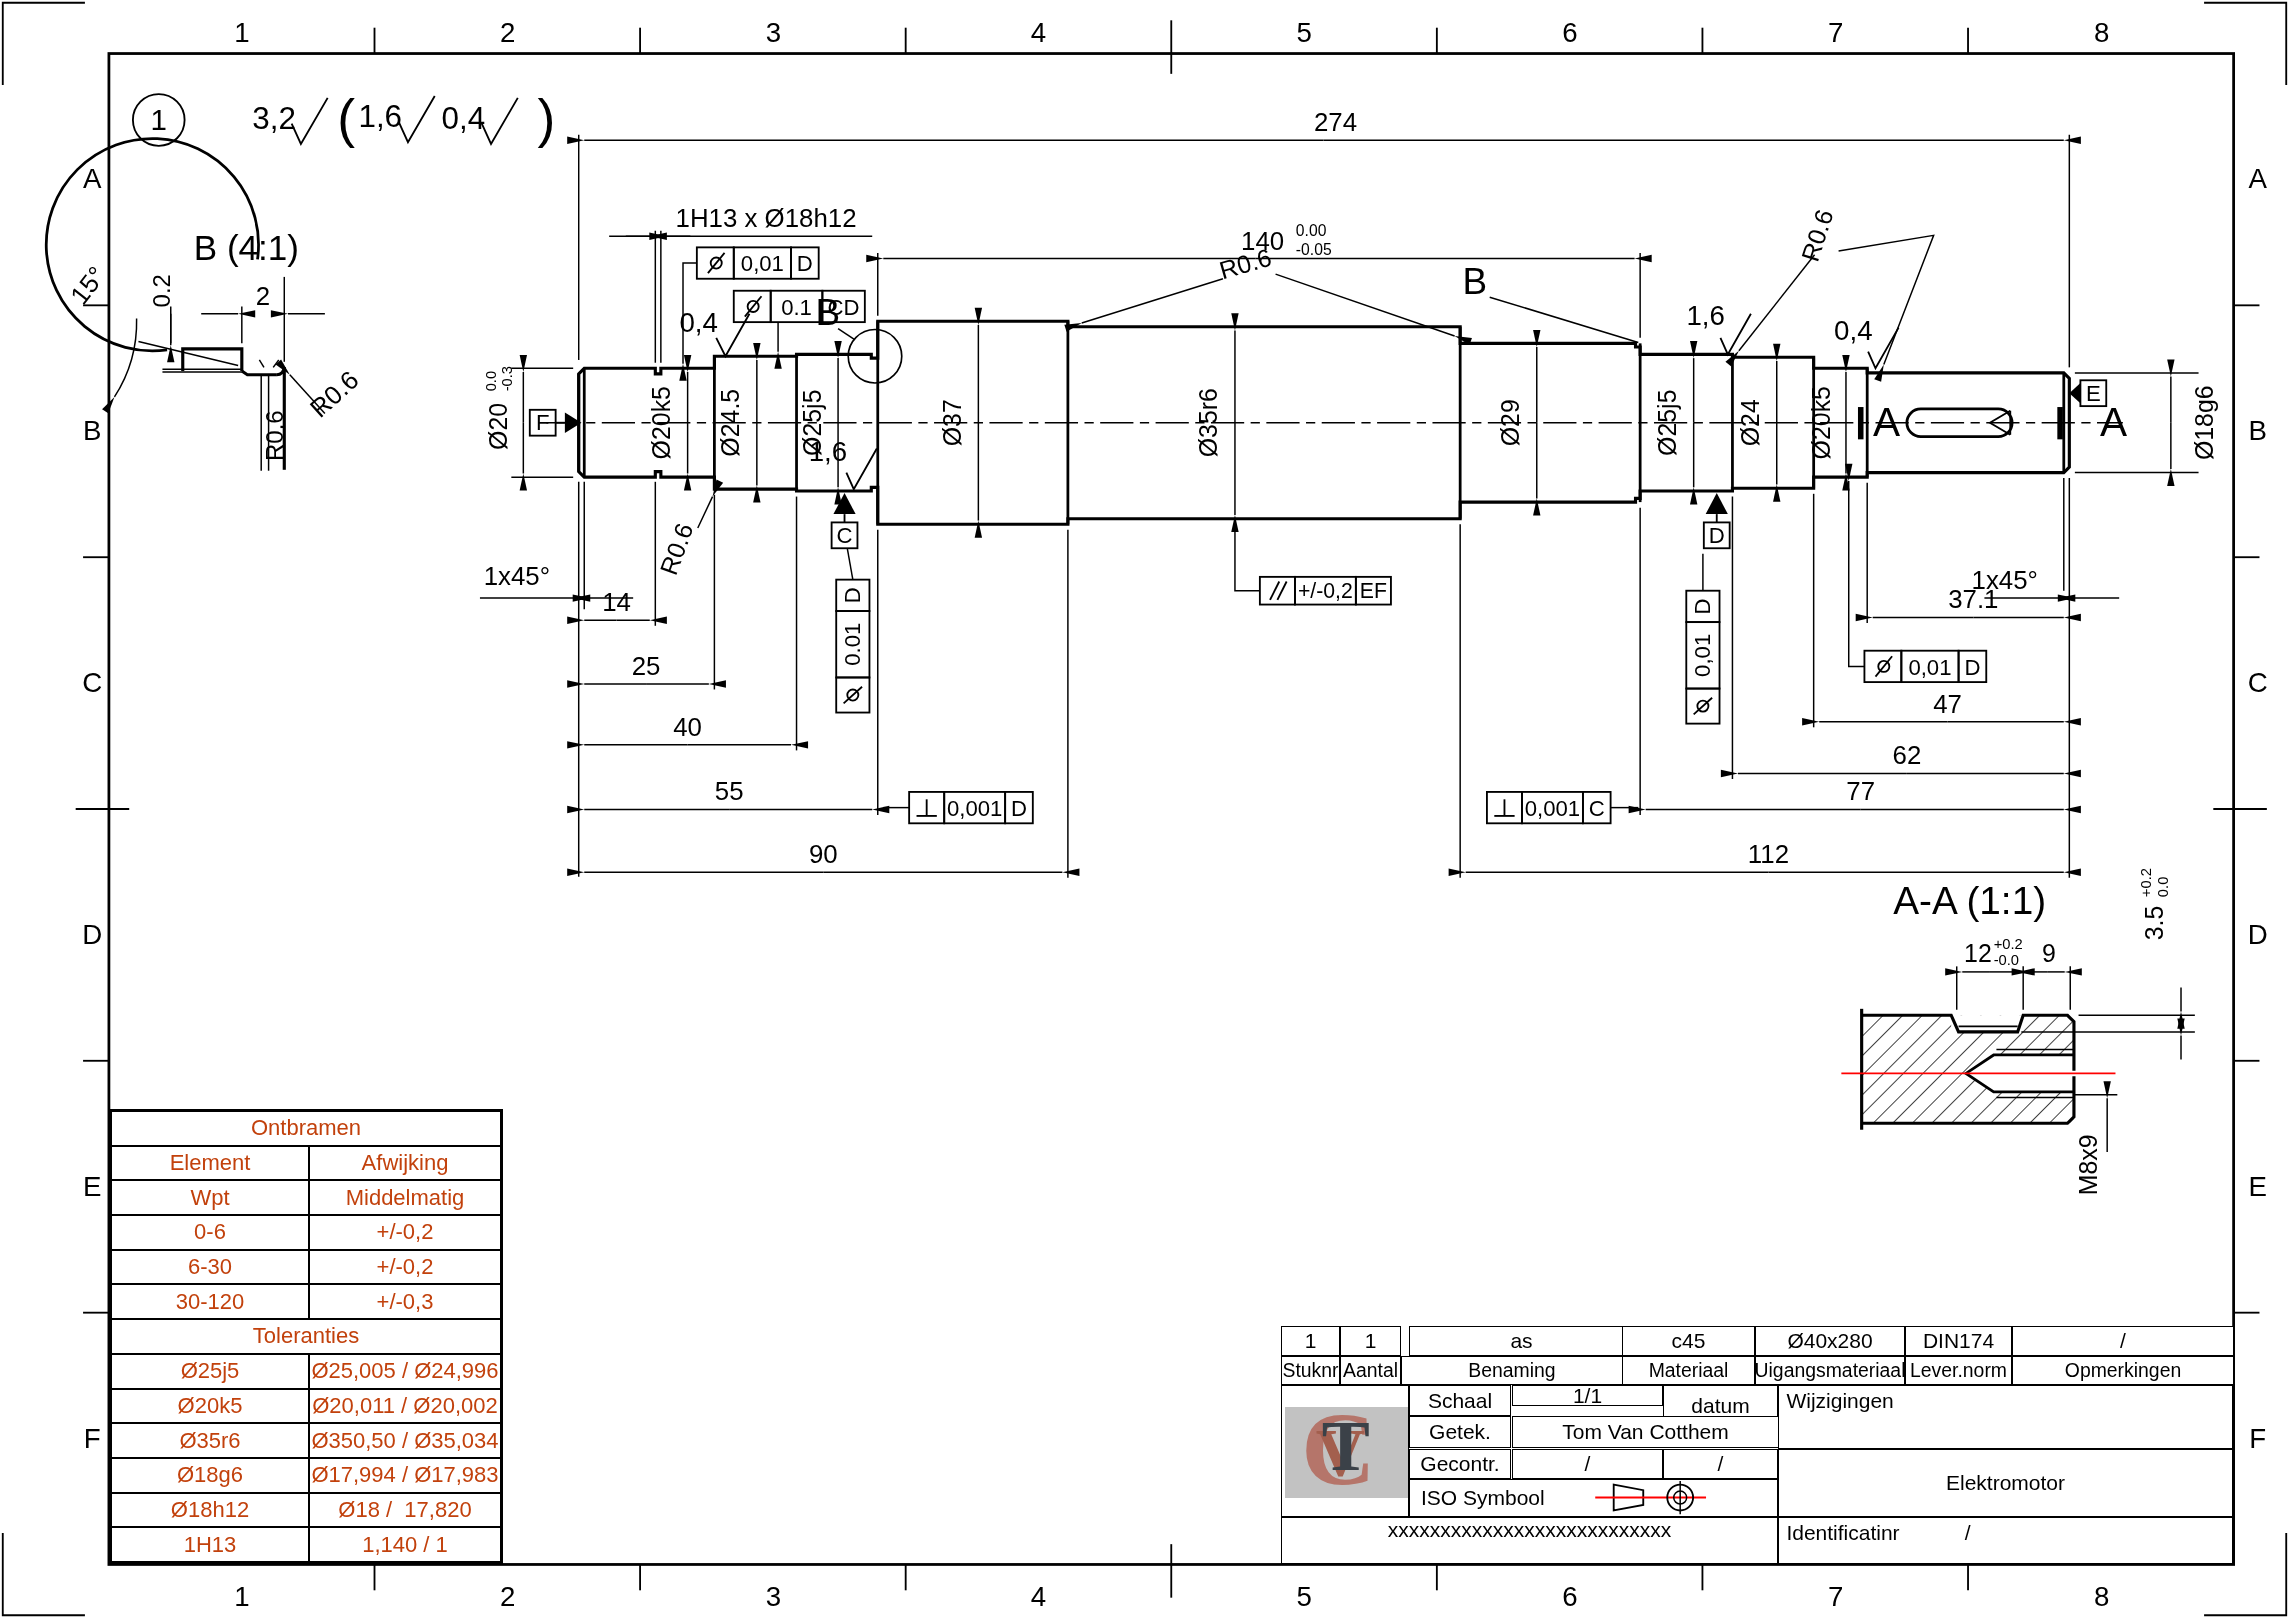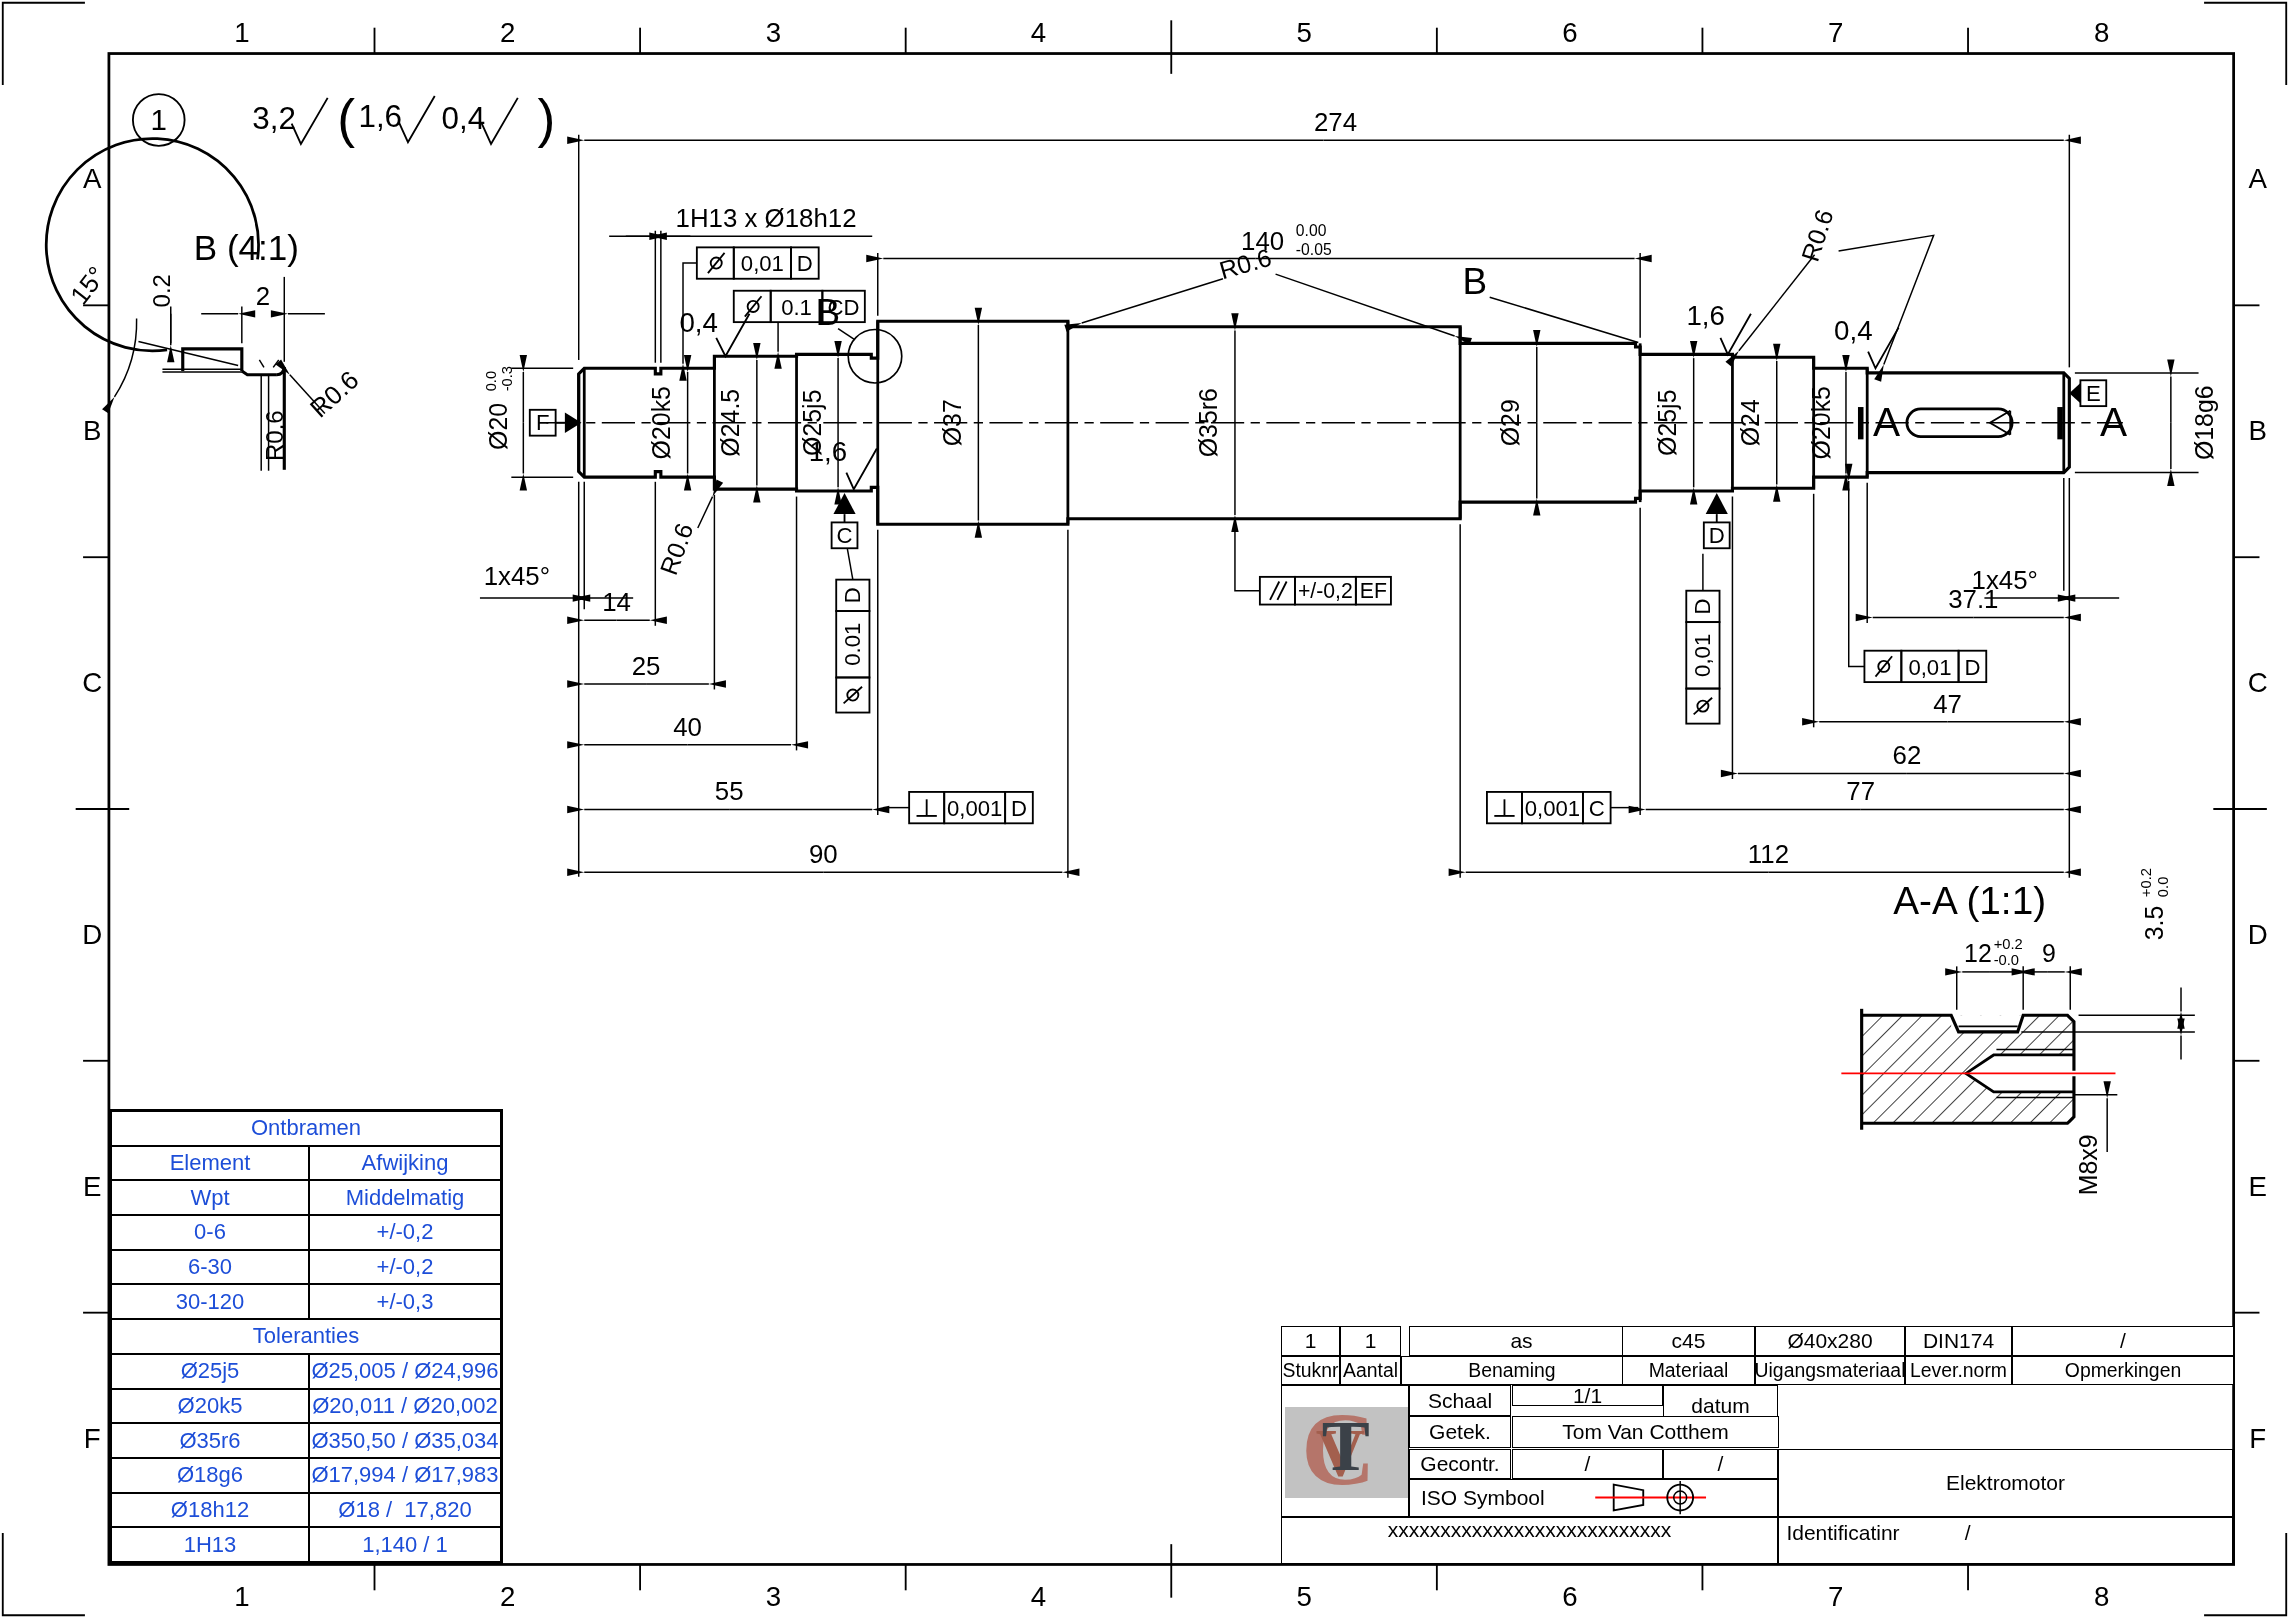--- a/index.html
+++ b/index.html
@@ -1,20 +1,20 @@
 <!DOCTYPE html>
 <html style="font-size:14.8px"><head>
 <meta charset="utf-8">
 <style>
   html,body{margin:0;padding:0;background:#e8e8e8;}
   #page{position:relative;width:2289px;height:1618px;background:#ffffff;font-family:"Liberation Sans",sans-serif;overflow:hidden;}
   svg text{font-family:"Liberation Sans",sans-serif;fill:#000;}
   .abs{position:absolute;}
   
-  #tol-table{left:109px;top:1109px;width:394px;height:455px;display:grid;grid-template-columns:198px 1fr;grid-template-rows:repeat(13,1fr);border:2.3px solid #000;box-sizing:border-box;font-size:22px;color:#1d4ed8;}
+  #tol-table{left:109px;top:1109px;width:394px;height:455px;display:grid;grid-template-columns:198px 1fr;grid-template-rows:repeat(13,1fr);border:2.3px solid #000;box-sizing:border-box;font-size:22px;color:#c2410c;}
   #tol-table div{border:0.9px solid #000;display:flex;align-items:center;justify-content:center;box-sizing:border-box;white-space:pre;}
   #tol-table .span2{grid-column:1 / span 2;}
   
   #title-block{left:1281px;top:1326px;width:952px;height:238px;color:#000;font-size:21px;}
   #title-block .cell{position:absolute;border:1.4px solid #000;box-sizing:border-box;display:flex;align-items:center;justify-content:center;white-space:pre;background:#fff;}
   #title-block .tl{justify-content:flex-start;align-items:flex-start;padding:2.8px 7.4px;}
   #logo-box{position:absolute;left:3.7px;top:81px;width:123px;height:91px;background:#c2c2c2;overflow:hidden;}
   #logo-box span{position:absolute;font-family:"Liberation Serif",serif;font-weight:bold;}
   .logo-c{left:16.6px;top:-16.6px;font-size:103px;color:#b5756a;}
   .logo-v{left:31px;top:5.5px;font-size:68px;color:#a35f4e;}
@@ -586,20 +586,21 @@
   <div class="cell" style="left:128px;top:153px;width:369px;height:38px;justify-content:flex-start;padding-left:11px">ISO Symbool</div>
 
   <svg class="abs" style="left:305px;top:153px" width="193" height="38" viewBox="0 0 209 41">
     <polygon points="30,6 30,34 62,28 62,12" fill="none" stroke="#000" stroke-width="2"></polygon>
     <line x1="10" y1="20" x2="130" y2="20" stroke="#ff0000" stroke-width="2"></line>
     <circle cx="102" cy="20" r="14" fill="none" stroke="#000" stroke-width="2"></circle>
     <circle cx="102" cy="20" r="7" fill="none" stroke="#000" stroke-width="1.6"></circle>
     <line x1="102" y1="2" x2="102" y2="38" stroke="#000" stroke-width="1.6"></line>
   </svg>
 
+  <div class="cell tl" style="left:497px;top:59px;width:455px;height:64px">Wijzigingen</div>
   <div class="cell" style="left:0;top:191px;width:497px;height:47px;align-items:flex-start">xxxxxxxxxxxxxxxxxxxxxxxxxxx</div>
 
   <div class="cell" style="left:497px;top:123px;width:455px;height:68px">Elektromotor</div>
   <div class="cell tl" style="left:497px;top:191px;width:455px;height:47px"><span>Identificatinr</span><span style="padding-left:65px">/</span></div>
 </div>
 
 </div>
 
 
 </body></html>

